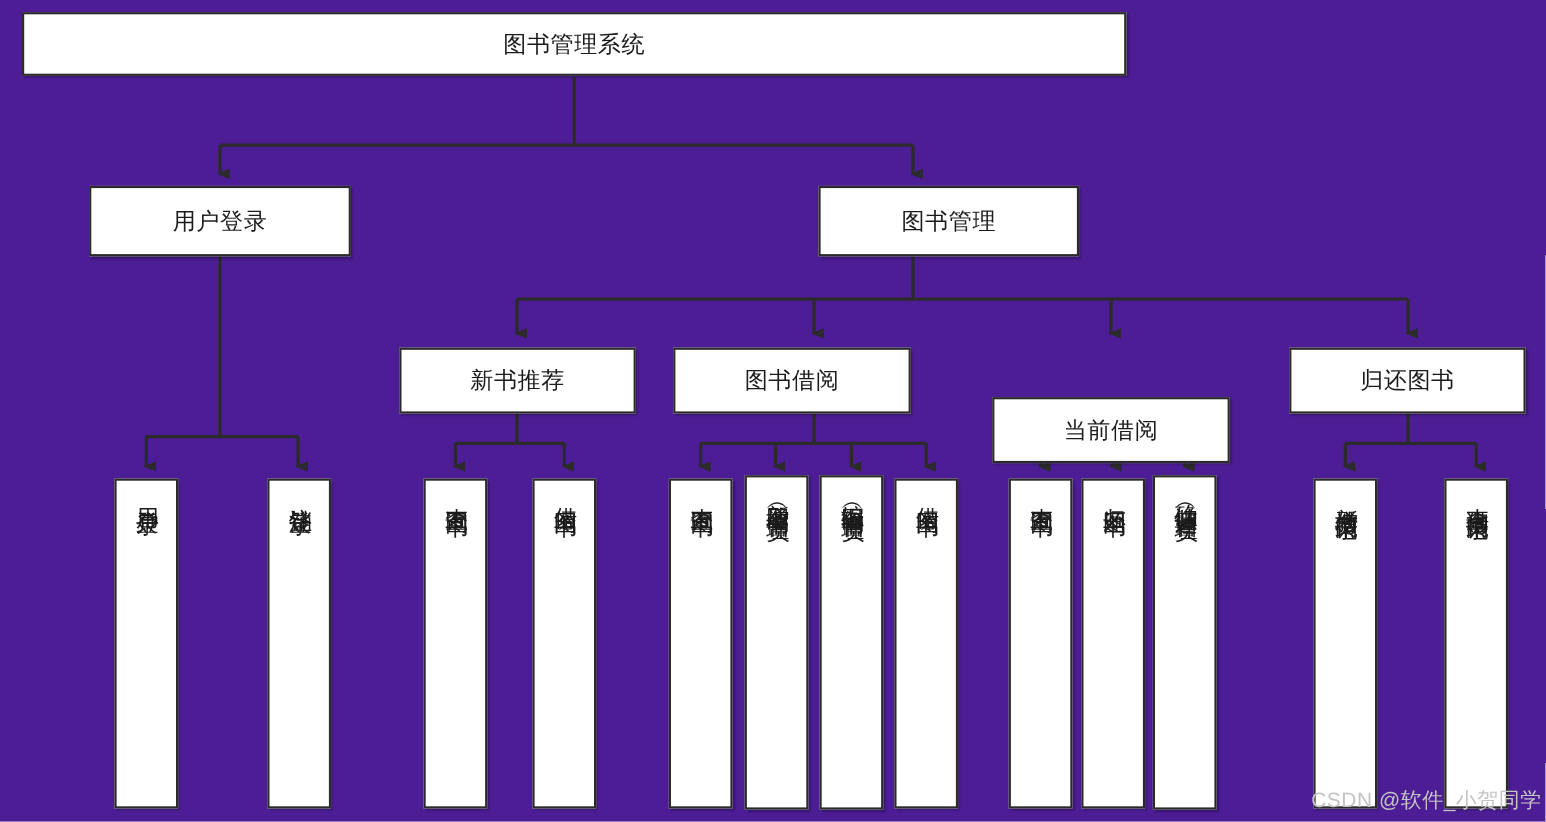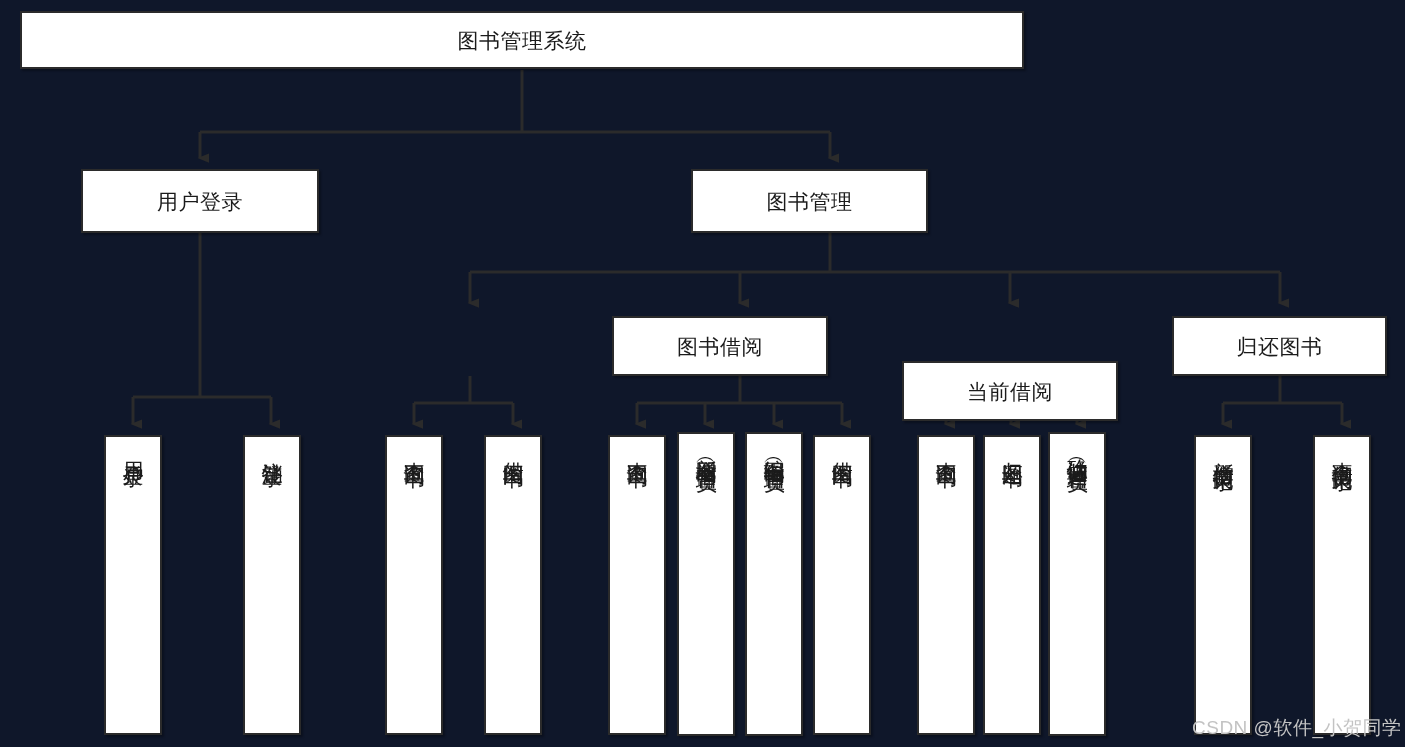--- a/index.html
+++ b/index.html
@@ -7,21 +7,21 @@
     padding: 0;
     background: #ffffff;
   }
   body {
     font-family: "Liberation Sans", "DejaVu Sans", sans-serif;
   }
   #canvas {
     position: relative;
     width: 1405px;
     height: 747px;
-    background: #0f172a;
+    background: #4c1d95;
     overflow: hidden;
   }
   svg.wires {
     position: absolute;
     left: 0;
     top: 0;
     width: 1405px;
     height: 747px;
     pointer-events: none;
   }
@@ -119,24 +119,27 @@
   </svg>
 
   <div class="node" style="left:20px; top:11px; width:1004px; height:58px;">
     <span class="label">图书管理系统</span>
   </div>
 
   <div class="node" style="left:81px; top:169px; width:238px; height:64px;">
     <span class="label">用户登录</span>
   </div>
 
-  <div class="node" style="left:691px; top:169px; width:237px; height:64px;">
+  <div class="node" style="left:744px; top:169px; width:237px; height:64px;">
     <span class="label">图书管理</span>
   </div>
 
+  <div class="node" style="left:363px; top:316px; width:215px; height:60px;">
+    <span class="label">新书推荐</span>
+  </div>
 
   <div class="node" style="left:612px; top:316px; width:216px; height:60px;">
     <span class="label">图书借阅</span>
   </div>
 
   <div class="node" style="left:902px; top:316px; width:216px; height:60px;margin-top:45px;">
     <span class="label">当前借阅</span>
   </div>
 
   <div class="node" style="left:1172px; top:316px; width:215px; height:60px;">

